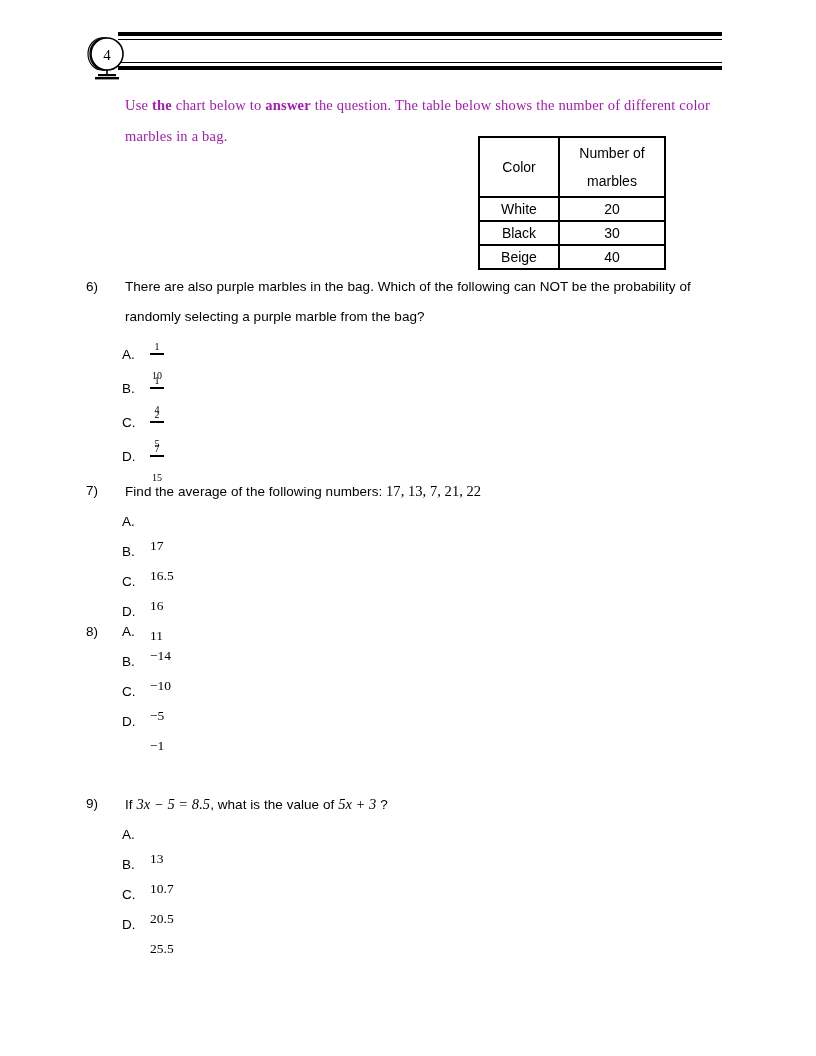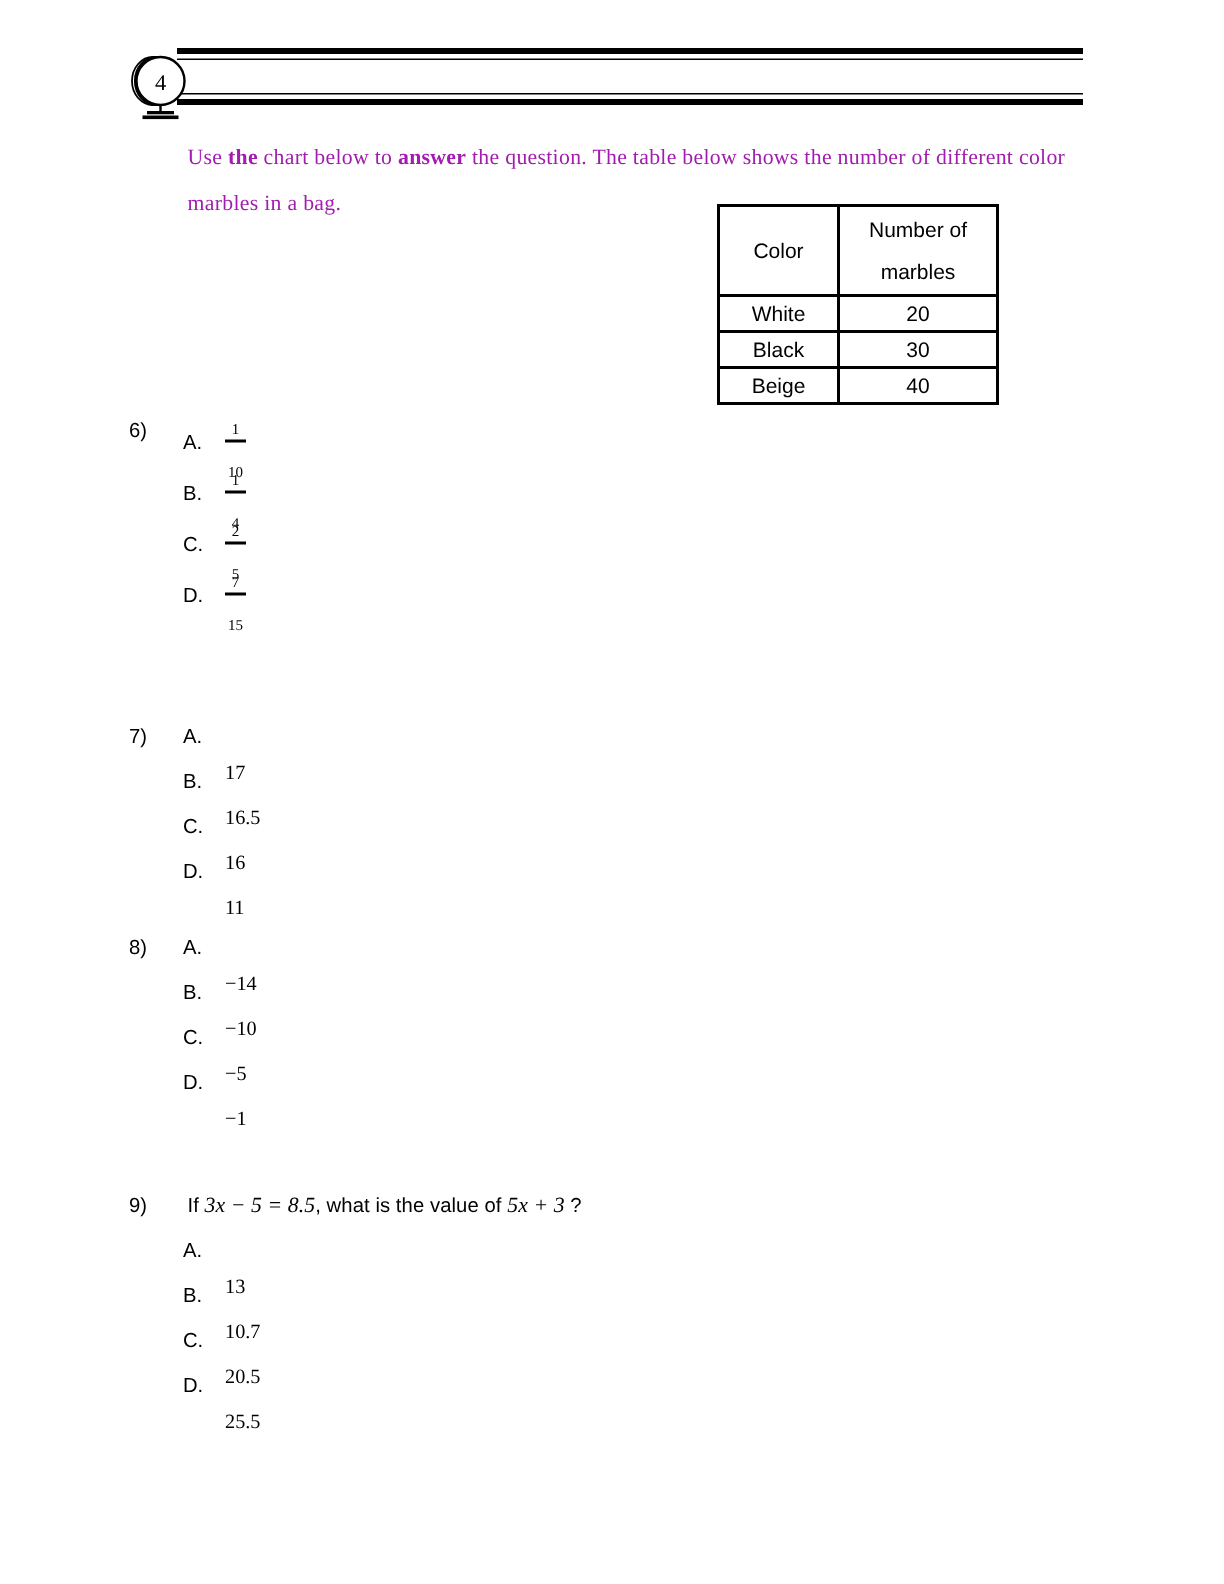--- a/index.html
+++ b/index.html
@@ -233,20 +233,21 @@
           <td>Beige</td>
           <td>40</td>
         </tr>
       </tbody>
     </table>
   </div>
 
   <div class="q-block" style="top:272px;">
     <div class="q-row">
       <div class="q-num">6)</div>
+      <div class="q-text">There are also purple marbles in the bag. Which of the following can NOT be the probability of randomly selecting a purple marble from the bag?</div>
     </div>
 
     <div class="opt-row frac-row" style="margin-top:8px;">
       <span class="opt-letter">A.</span>
       <span class="frac">
         <span class="num">1</span>
         <span class="bar"></span>
         <span class="den">10</span>
       </span>
     </div>
@@ -272,20 +273,21 @@
         <span class="num">7</span>
         <span class="bar"></span>
         <span class="den">15</span>
       </span>
     </div>
   </div>
 
   <div class="q-block" style="top:476px;">
     <div class="q-row">
       <div class="q-num">7)</div>
+      <div class="q-text"><span>Find the average of the following numbers: </span><span class="mathnum">17, 13, 7, 21, 22</span></div>
     </div>
     <div class="opt-row" style="margin-top:0px;">
       <span class="opt-letter">A.</span>
       <span class="opt-value">17</span>
     </div>
     <div class="opt-row">
       <span class="opt-letter">B.</span>
       <span class="opt-value">16.5</span>
     </div>
     <div class="opt-row">

